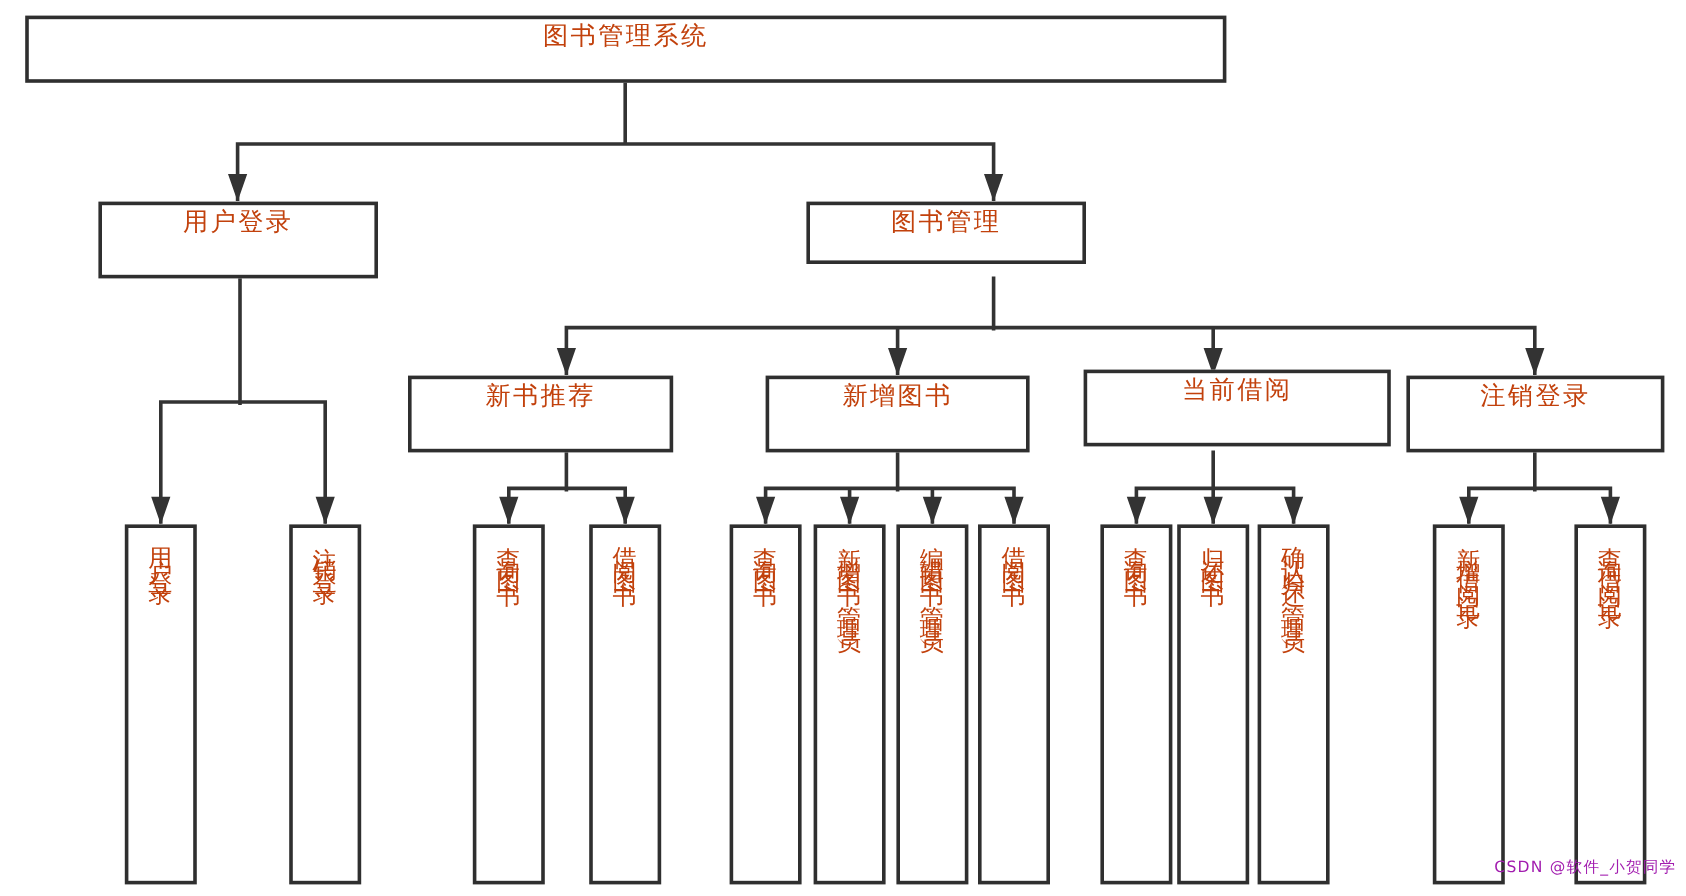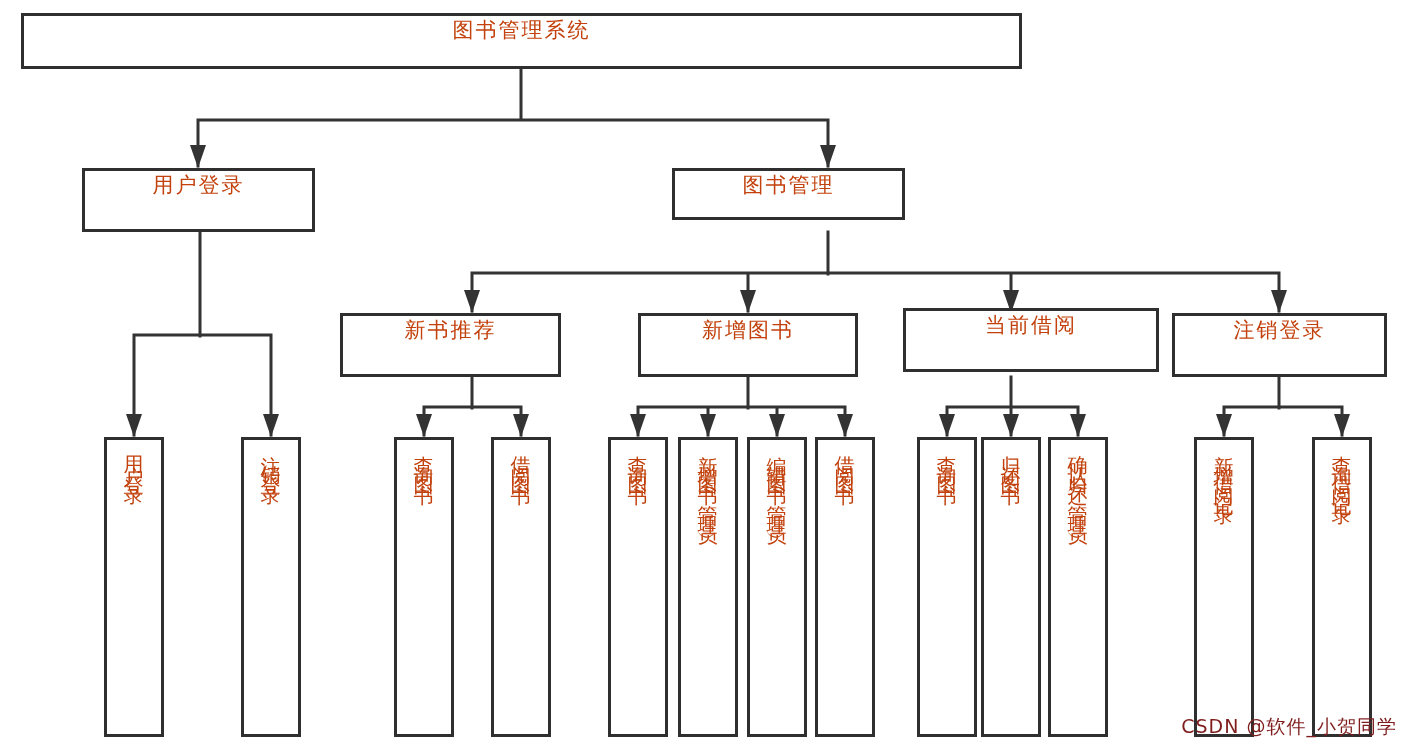--- a/index.html
+++ b/index.html
@@ -34,23 +34,23 @@
   .node.leaf .label {
     writing-mode: vertical-rl;
     font-size: 20px;
     letter-spacing: 10px;
     line-height: 1;
   }
   .watermark {
     position: absolute;
     right: 8px;
     top: 714px;
-    font-size: 19px;
+    font-size: 13px;
     letter-spacing: 1px;
-    color: #7f1d1d;
+    color: #a21caf;
     white-space: nowrap;
     user-select: none;
   }
 </style>
 </head>
 <body>
 
 <div class="stage">
 
   <svg class="connectors" viewBox="0 0 1405 747" xmlns="http://www.w3.org/2000/svg">

